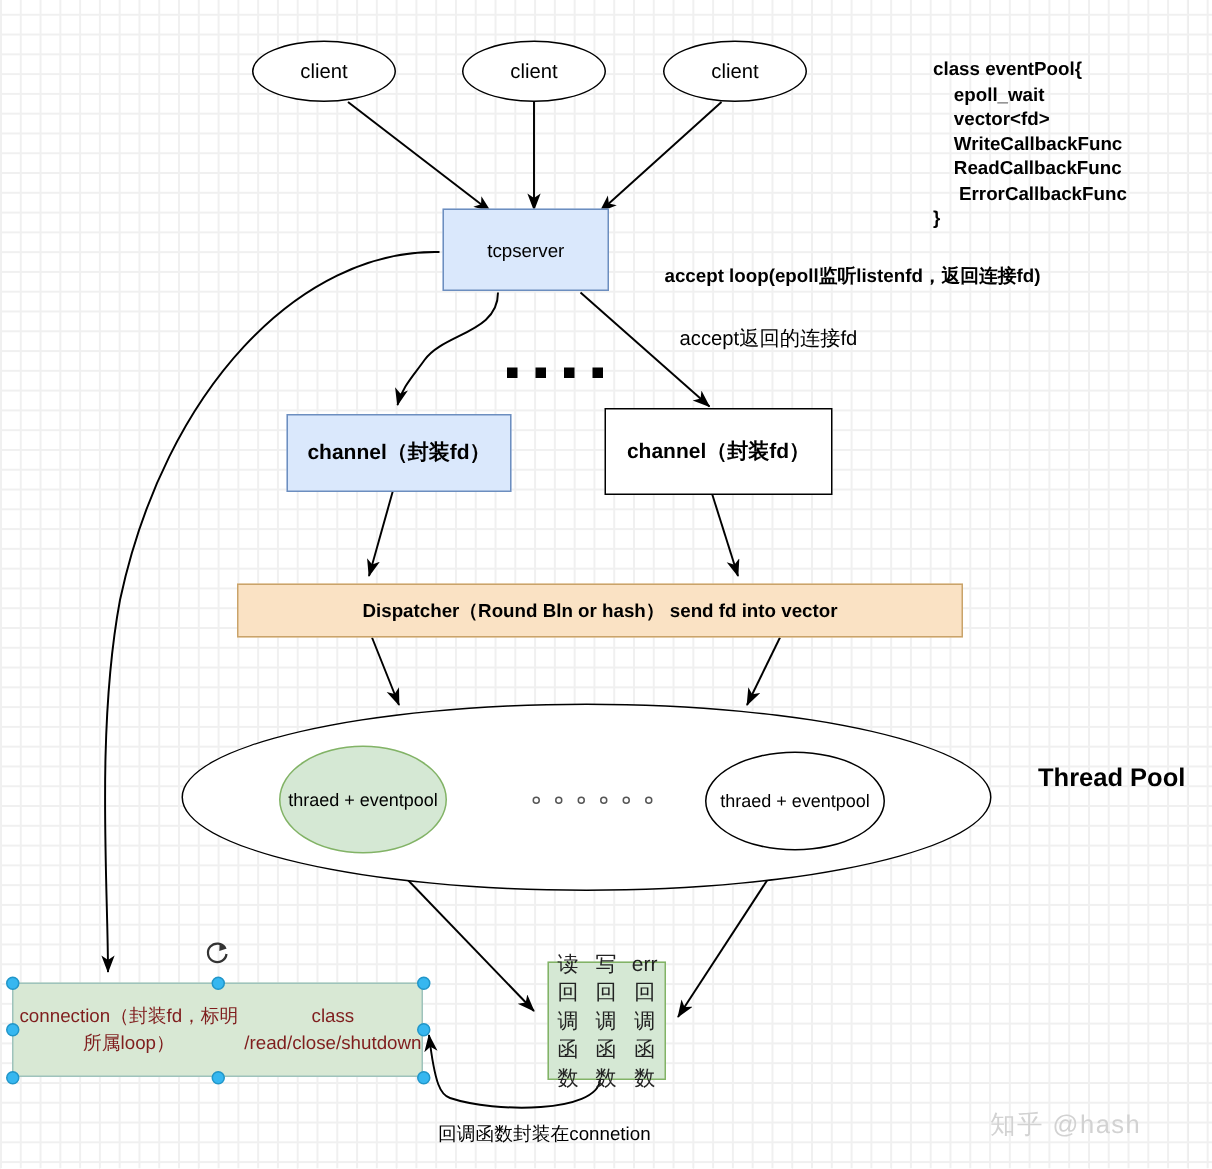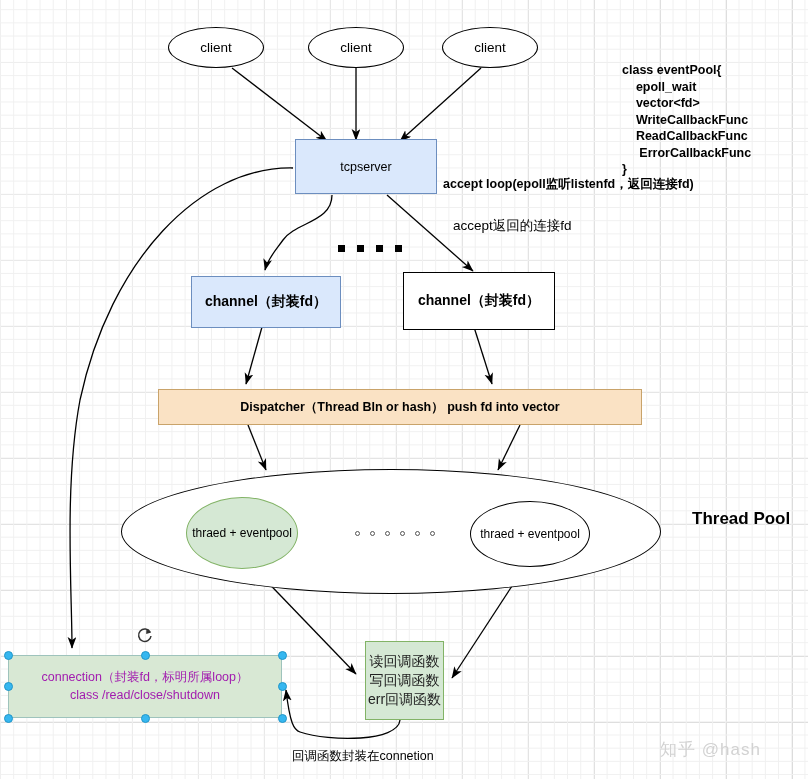--- a/index.html
+++ b/index.html
@@ -86,30 +86,30 @@
     background: #ffffff;
     border: 1.3px solid #000000;
     border-radius: 50%;
     font-size: 12px;
   }
   .callback-box {
     background: #d5e8d4;
     border: 1.3px solid #82b366;
     font-size: 14px;
     line-height: 1.35;
-    flex-direction: column;
+    flex-direction: row;
     color: #222;
   }
   .connection-box {
     background: #d8e8d4;
     border: 1px solid #9ec3bc;
     font-size: 12.5px;
     line-height: 1.4;
-    flex-direction: column;
-    color: #a21caf;
+    flex-direction: row;
+    color: #7f1d1d;
   }
   .free-label {
     position: absolute;
     color: #000;
     white-space: pre;
   }
   .code-block {
     position: absolute;
     font-size: 12.5px;
     font-weight: bold;
@@ -209,25 +209,25 @@
   <div class="node ellipse-node client" style="left:168px;top:27px;width:96px;height:41px;">
     <span>client</span>
   </div>
   <div class="node ellipse-node client" style="left:308px;top:27px;width:96px;height:41px;">
     <span>client</span>
   </div>
   <div class="node ellipse-node client" style="left:442px;top:27px;width:96px;height:41px;">
     <span>client</span>
   </div>
 
-  <div class="node tcpserver" style="left:295px;top:139px;width:142px;height:55px;">
+  <div class="node tcpserver" style="left:295px;top:139px;width:111px;height:55px;">
     <span>tcpserver</span>
   </div>
 
-  <div class="code-block" style="left:622px;top:38px;margin-top:24px;">class eventPool{
+  <div class="code-block" style="left:622px;top:38px;">class eventPool{
     epoll_wait
     vector&lt;fd&gt;
     WriteCallbackFunc
     ReadCallbackFunc
      ErrorCallbackFunc
 }</div>
 
   <div class="free-label bold-label" style="left:443px;top:176px;">accept loop(epoll监听listenfd，返回连接fd)</div>
 
   <div class="free-label bold-label-lg" style="left:453px;top:217px;">accept返回的连接fd</div>
@@ -240,21 +240,21 @@
   </div>
 
   <div class="node channel-filled" style="left:191px;top:276px;width:150px;height:52px;">
     <span>channel（封装fd）</span>
   </div>
   <div class="node channel-plain" style="left:403px;top:272px;width:152px;height:58px;">
     <span>channel（封装fd）</span>
   </div>
 
   <div class="node dispatcher" style="left:158px;top:389px;width:484px;height:36px;">
-    <span>Dispatcher（Thread Bln or hash）  push fd into vector</span>
+    <span>Dispatcher（Round Bln or hash）  send fd into vector</span>
   </div>
 
   <div class="node pool-outline" style="left:121px;top:469px;width:540px;height:125px;"></div>
 
   <div class="node thread-filled" style="left:186px;top:497px;width:112px;height:72px;">
     <span>thraed + eventpool</span>
   </div>
   <div class="node thread-plain" style="left:470px;top:501px;width:120px;height:66px;">
     <span>thraed + eventpool</span>
   </div>

